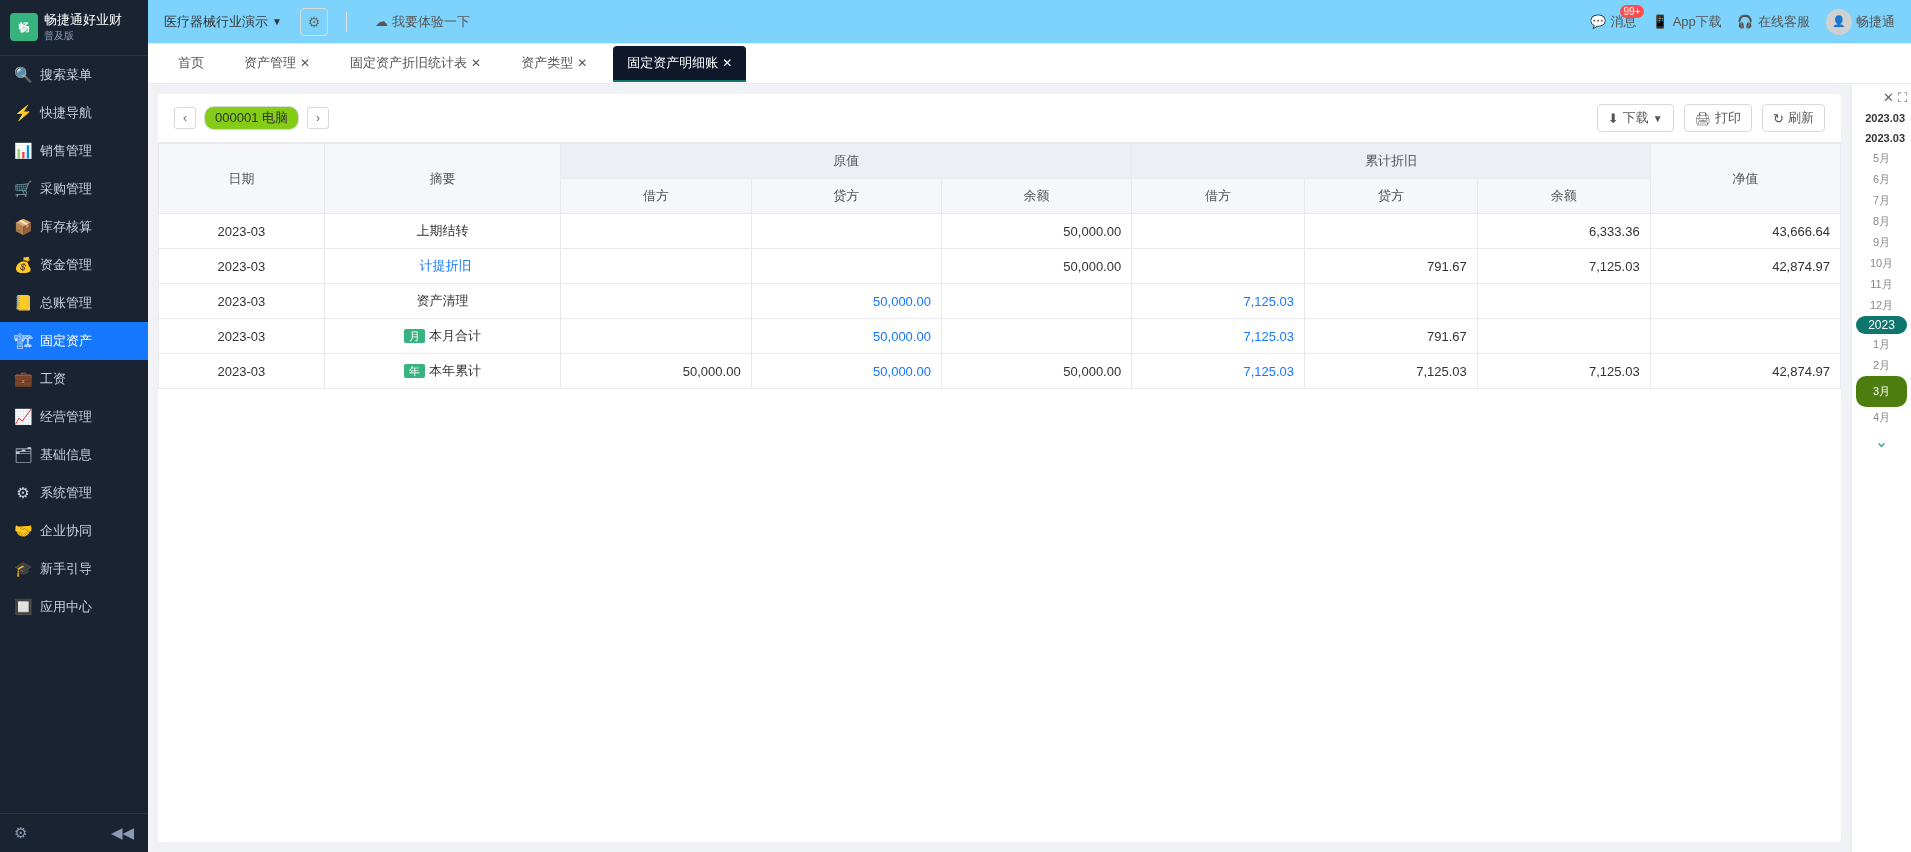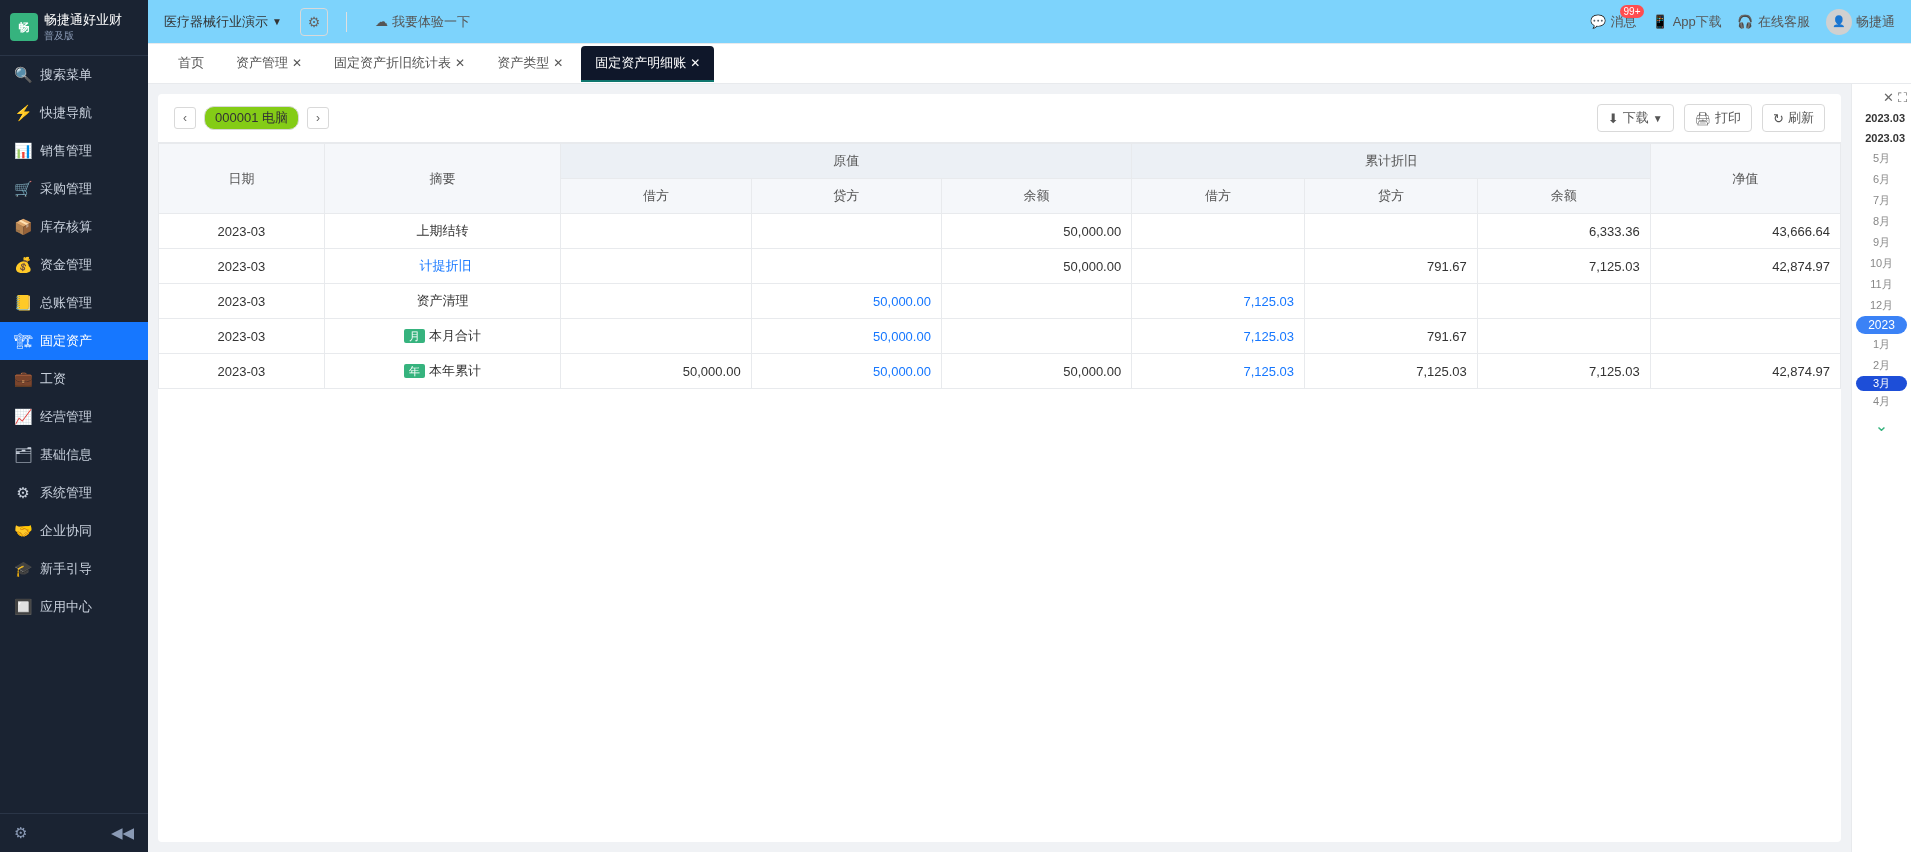--- a/index.html
+++ b/index.html
@@ -106,21 +106,21 @@
       background: #d0d0d0; display: flex; align-items: center; justify-content: center;
       font-size: 11px; color: #666;
     }
 
     
     .tabs-bar {
       background: #fff;
       border-bottom: 1px solid #e8eaed;
       display: flex; align-items: center;
       padding: 0 16px;
-      gap: 4px;
+      gap: 12px;
       flex-shrink: 0;
       height: 40px;
     }
     .tab {
       padding: 8px 14px;
       font-size: 13px; color: #555;
       cursor: pointer;
       border-bottom: 2px solid transparent;
       display: flex; align-items: center; gap: 4px;
       white-space: nowrap;
@@ -234,25 +234,25 @@
     .timeline-year {
       font-size: 11px; color: #333; text-align: right;
       padding: 4px 2px; font-weight: bold;
     }
     .timeline-month {
       font-size: 11px; color: #888;
       text-align: center; padding: 3px 4px;
       cursor: pointer;
     }
     .timeline-month.active {
-      background: #1d4ed8; color: #fff; border-radius: 10px;
-      padding: 0 6px;
+      background: #4d7c0f; color: #fff; border-radius: 10px;
+      padding: 8px 6px;
     }
     .timeline-month.year-label {
-      background: #3b82f6; color: #fff; border-radius: 10px;
+      background: #0f766e; color: #fff; border-radius: 10px;
       padding: 2px 8px; font-size: 12px;
     }
     .timeline-arrow {
       text-align: center; padding: 4px;
       cursor: pointer; color: #36b37e; font-size: 16px;
     }
   </style>
 </head>
 <body>
 

